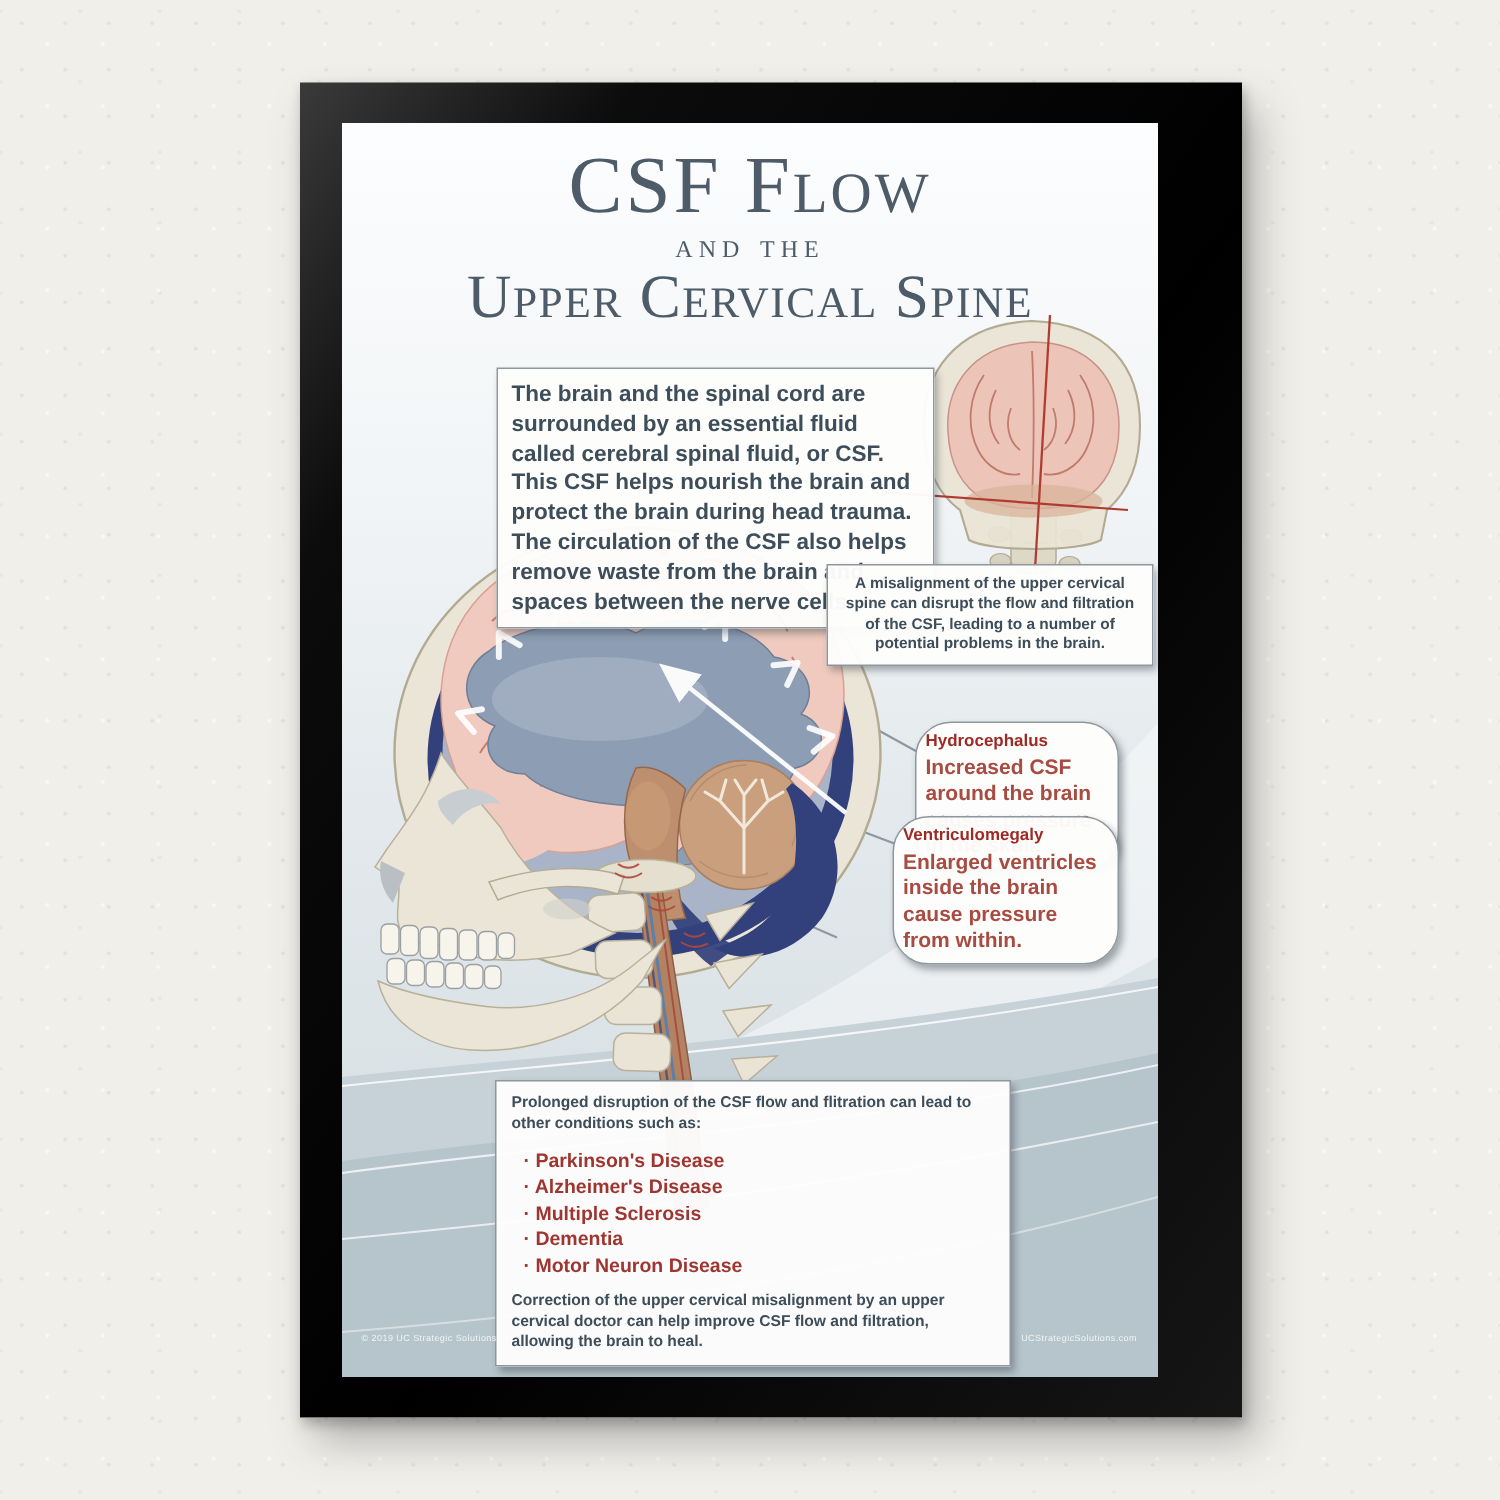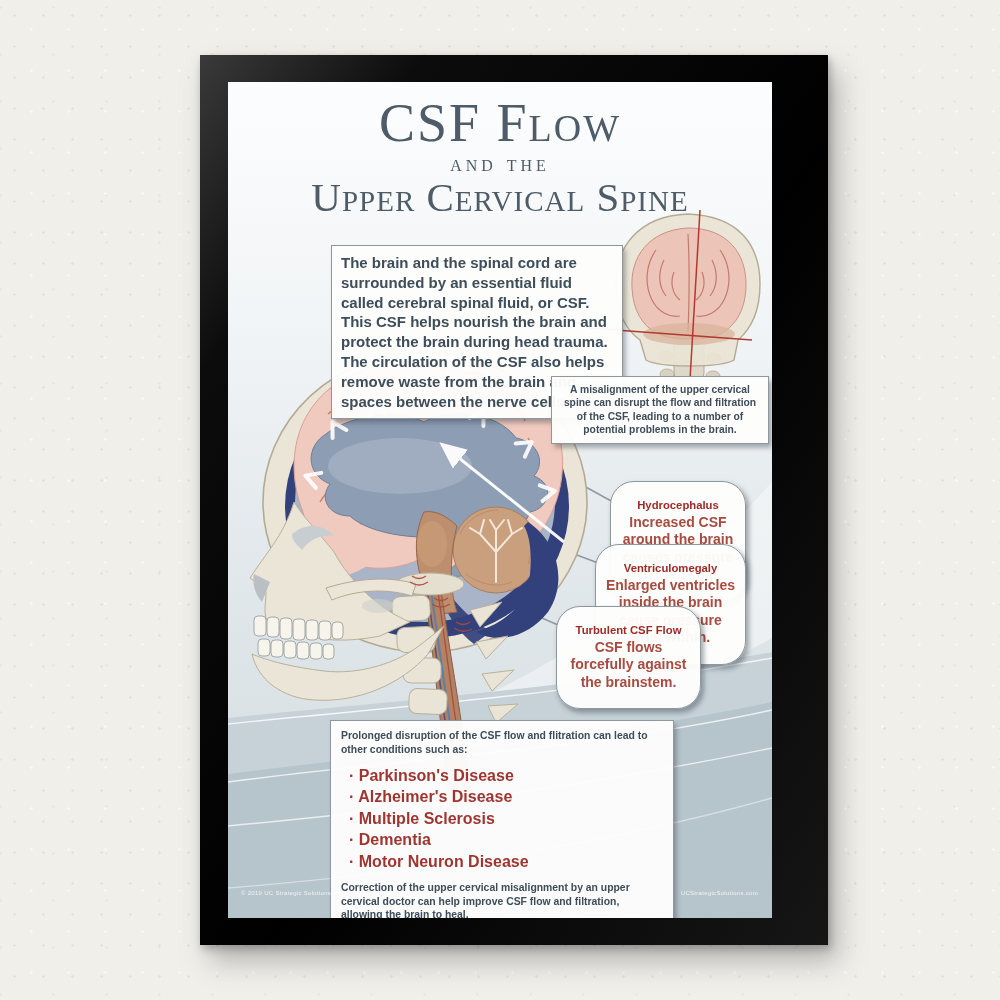--- a/index.html
+++ b/index.html
@@ -29,32 +29,32 @@
   .title-block{position:absolute;top:14px;left:0;width:100%;text-align:center;
     font-family:"Liberation Serif",serif;color:#4d5c68;}
   .title-line1{font-size:54px;font-variant:small-caps;letter-spacing:2px;line-height:1.0;}
   .title-line2{font-size:23px;font-variant:small-caps;letter-spacing:4px;line-height:1.1;margin-top:1px;}
   .title-line3{font-size:41px;font-variant:small-caps;letter-spacing:1px;line-height:1.05;margin-top:0px;}
 
   .box{position:absolute;background:rgba(253,253,252,.97);border:1px solid #8d979d;
     box-shadow:2.5px 3.5px 5px rgba(50,60,70,.42);color:#3d4d59;font-weight:700;}
   .textbox{padding:7px 9px;font-size:15px;line-height:1.32;text-align:left;}
   .centerbox{padding:6px 8px;font-size:10.3px;line-height:1.3;text-align:center;margin-left:16px;}
-  .callout{padding:17px 6px;text-align:center;border-radius:24px;}
+  .callout{padding:6px 6px;border-radius:24px;}
   .callout .c-title{font-size:11.3px;color:#9c2b26;line-height:1.2;}
   .callout .c-body{font-size:14px;color:#a84b40;font-weight:700;line-height:1.25;margin-top:1px;}
 
   .intro-box{left:103px;top:163px;width:272px;}
   .misalign-box{left:307px;top:294px;width:200px;}
   .hydro-box{left:382px;top:399px;width:122px;}
   .ventric-box{left:367px;top:462px;width:137px;}
   .turb-box{left:328px;top:524px;width:131px;}
 
   .conditions-box{left:102px;top:638px;width:322px;padding:8px 10px;font-size:10.4px;line-height:1.3;}
-  .conditions-box ul{list-style:none;margin:9px 0 9px 8px;padding:0;color:#9e3530;font-size:16px;line-height:1.34;}
+  .conditions-box ul{list-style:none;margin:9px 0 9px 8px;padding:0;color:#9e3530;font-size:13px;line-height:1.34;}
   .conditions-box li::before{content:"\00B7\0020";}
   .footer-text{position:absolute;top:808px;font-size:6px;letter-spacing:.3px;color:rgba(255,255,255,.82);font-weight:400;}
   .footer-left{left:13px;}
   .footer-right{right:14px;}
 </style>
 </head>
 <body>
 
 <div class="frame">
   <div class="poster">
@@ -270,24 +270,20 @@
     <div class="box callout hydro-box">
       <div class="c-title">Hydrocephalus</div>
       <div class="c-body">Increased CSF around the brain causes pressure in the skull.</div>
     </div>
 
     <div class="box callout ventric-box">
       <div class="c-title">Ventriculomegaly</div>
       <div class="c-body">Enlarged ventricles inside the brain cause pressure from within.</div>
     </div>
 
-    <div class="box callout turb-box">
-      <div class="c-title">Turbulent CSF Flow</div>
-      <div class="c-body">CSF flows forcefully against the brainstem.</div>
-    </div>
 
     <div class="box textbox conditions-box">
       <div>Prolonged disruption of the CSF flow and flitration can lead to other conditions such as:</div>
       <ul>
         <li>Parkinson's Disease</li>
         <li>Alzheimer's Disease</li>
         <li>Multiple Sclerosis</li>
         <li>Dementia</li>
         <li>Motor Neuron Disease</li>
       </ul>

